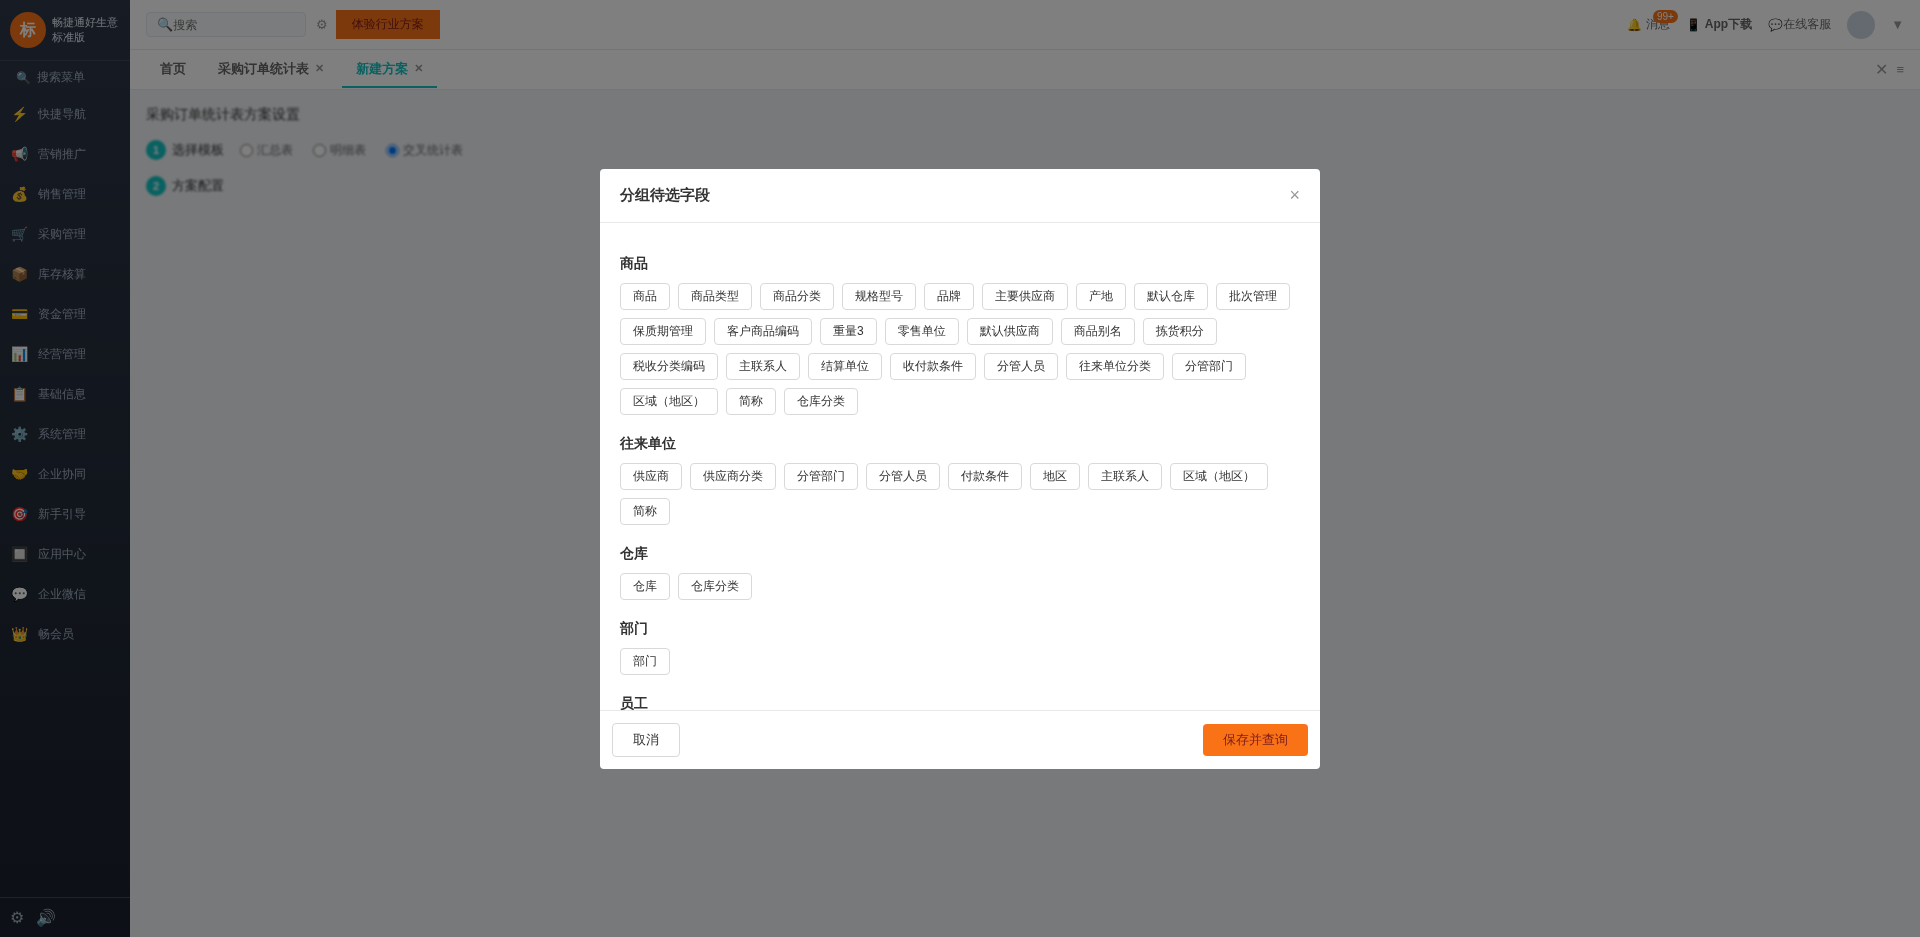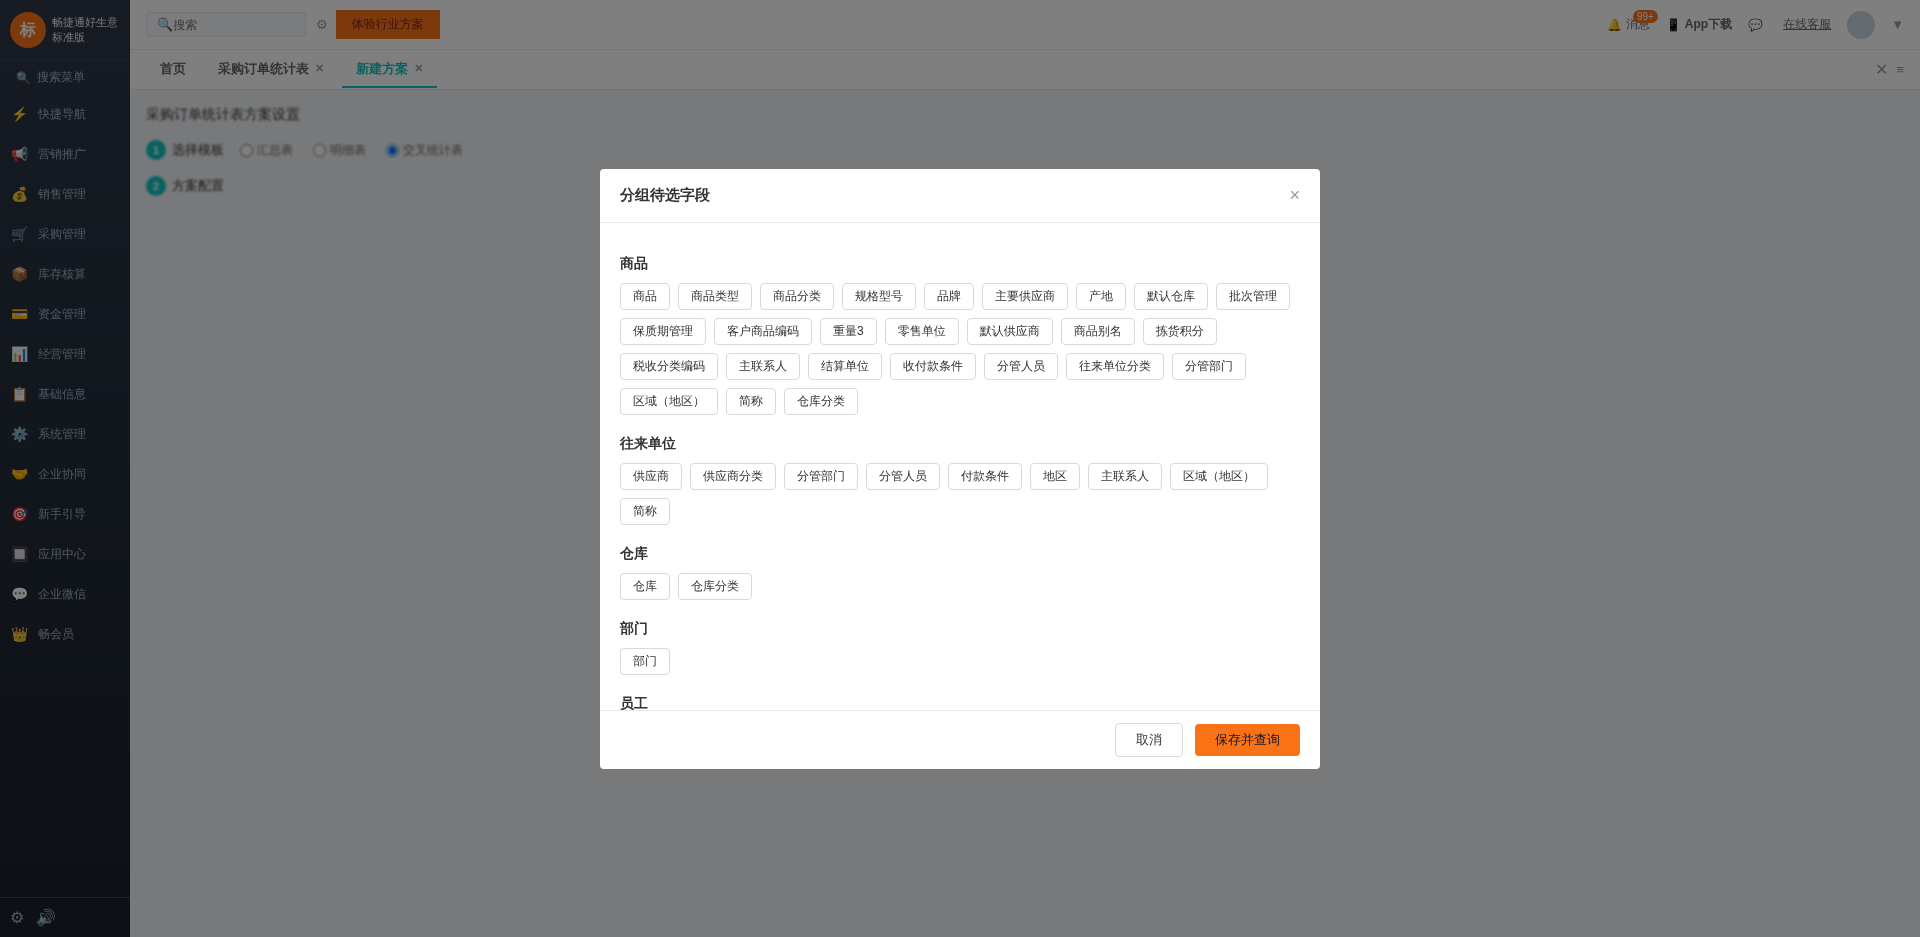--- a/index.html
+++ b/index.html
@@ -71,22 +71,22 @@
       display: flex; flex-direction: column; position: relative;
     }
     .modal-header {
       display: flex; align-items: center; justify-content: space-between;
       padding: 16px 20px; border-bottom: 1px solid #e8e8e8;
     }
     .modal-title { font-size: 15px; font-weight: 600; color: #333; }
     .modal-close { cursor: pointer; color: #999; font-size: 18px; }
     .modal-body { padding: 16px 20px; overflow-y: auto; flex: 1; margin-top: 16px; }
     .modal-footer {
-      display: flex; align-items: center; justify-content: flex-end; gap: 12px;
-      padding: 12px 20px; border-top: 1px solid #e8e8e8;
+      display: flex; align-items: center; justify-content: space-between; gap: 12px;
+      padding: 12px 12px; border-top: 1px solid #e8e8e8;
     }
 
     
     .field-section { margin-bottom: 20px; }
     .field-section-title { font-size: 14px; font-weight: 600; color: #333; margin-bottom: 10px; }
     .field-tags { display: flex; flex-wrap: wrap; gap: 8px; }
     .field-tag {
       border: 1px solid #d9d9d9; border-radius: 4px; padding: 4px 12px;
       font-size: 12px; color: #333; cursor: pointer; background: white;
       white-space: nowrap;
@@ -98,21 +98,21 @@
       padding: 16px; filter: blur(1px); pointer-events: none;
     }
     .step-bar { display: flex; align-items: center; margin-bottom: 16px; gap: 16px; }
     .step { display: flex; align-items: center; gap: 6px; font-size: 13px; color: #666; }
     .step-num { width: 20px; height: 20px; border-radius: 50%; background: #13c2c2; color: white; font-size: 11px; display: flex; align-items: center; justify-content: center; font-weight: bold; }
     .step-label { font-size: 13px; color: #333; }
     .radio-group { display: flex; gap: 20px; align-items: center; }
     .radio-item { display: flex; align-items: center; gap: 4px; font-size: 12px; color: #666; }
 
     .btn-cancel { border: 1px solid #d9d9d9; background: white; padding: 7px 20px; border-radius: 4px; cursor: pointer; font-size: 13px; color: #333; }
-    .btn-save { background: #f97316; color: #0f172a; border: none; padding: 7px 20px; border-radius: 4px; cursor: pointer; font-size: 13px; }
+    .btn-save { background: #f97316; color: #7f1d1d; border: none; padding: 7px 20px; border-radius: 4px; cursor: pointer; font-size: 13px; }
 
     
     .modal-body::-webkit-scrollbar { width: 6px; }
     .modal-body::-webkit-scrollbar-track { background: #f1f1f1; }
     .modal-body::-webkit-scrollbar-thumb { background: #ccc; border-radius: 3px; }
   </style>
 </head>
 <body>
 
 <div class="sidebar">
@@ -207,21 +207,21 @@
       <span>🔔</span>
       <span class="badge">99+</span>
       <span style="margin-left:4px;">消息</span>
     </div>
     <div class="topbar-icon">
       <span>📱</span>
       <span style="margin-left:4px;font-weight:bold;">App下载</span>
     </div>
     <div class="topbar-icon">
       <span>💬</span>
-      <span style="margin-left:20px;text-decoration:underline;">在线客服</span>
+      <span style="margin-left:0;">在线客服</span>
     </div>
     <div class="avatar"></div>
     <span style="color:#999;">▼</span>
   </div>
 </div>
 
 <div class="tabbar">
   <div id="tabs-container" style="display:flex;font-weight:bold;">
       <div class="tab">
         <span>首页</span>

